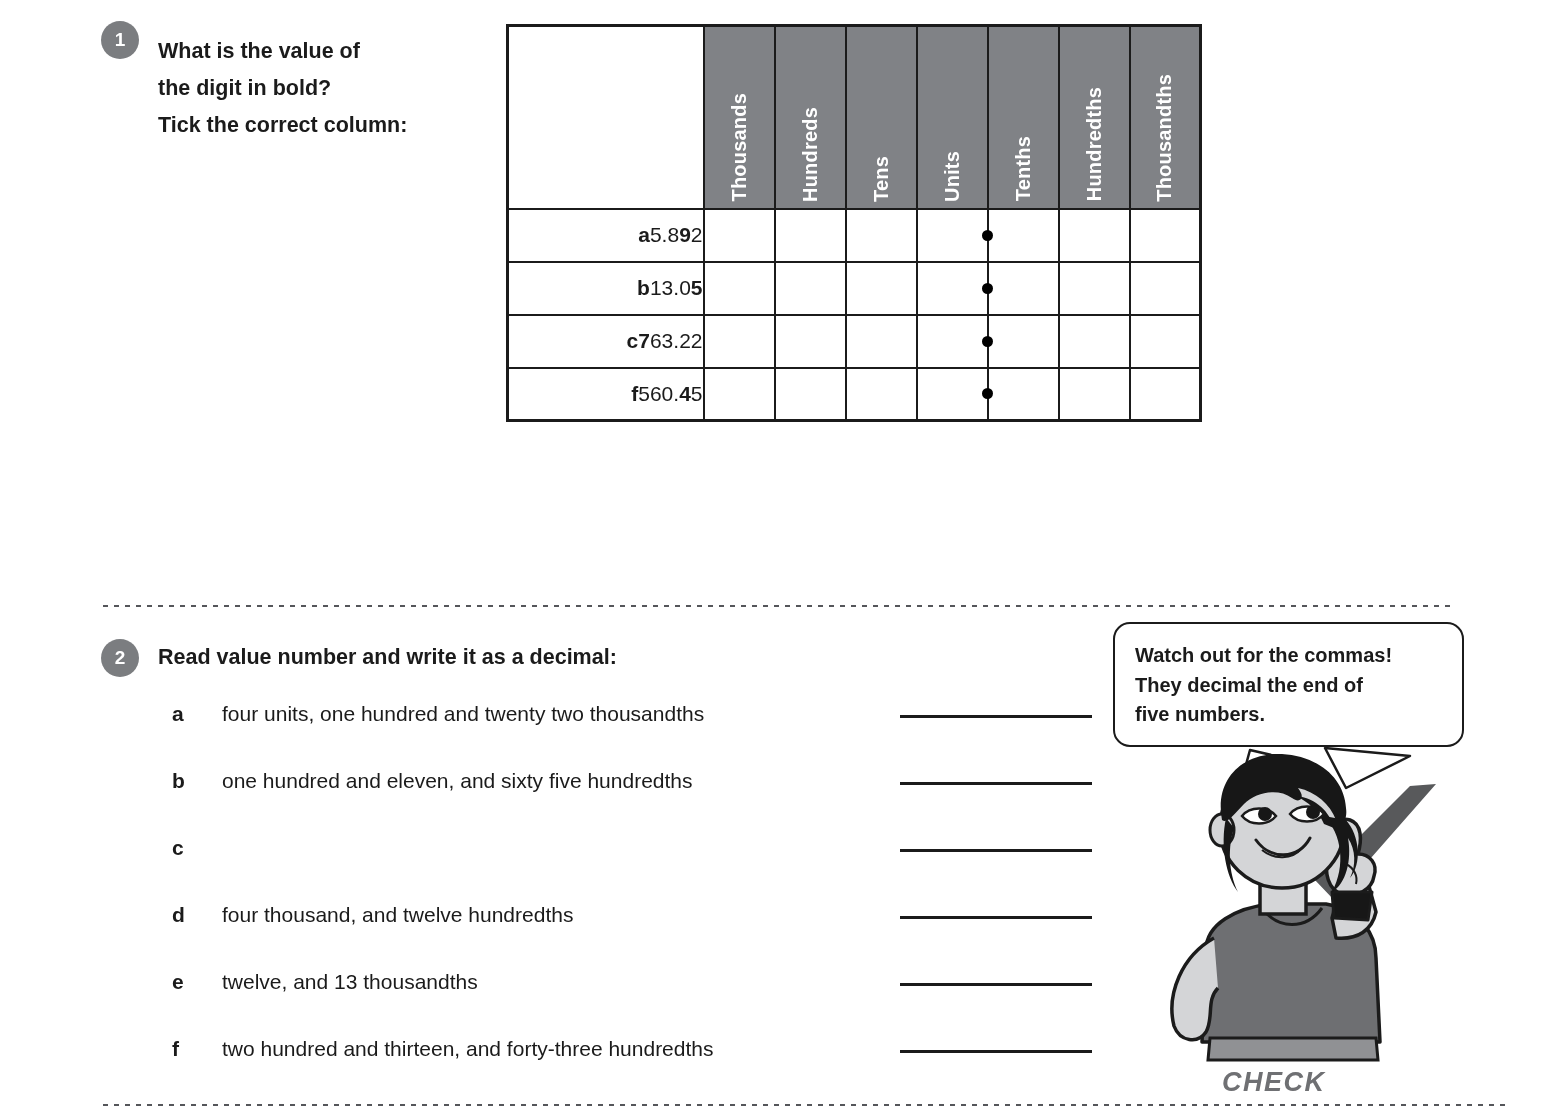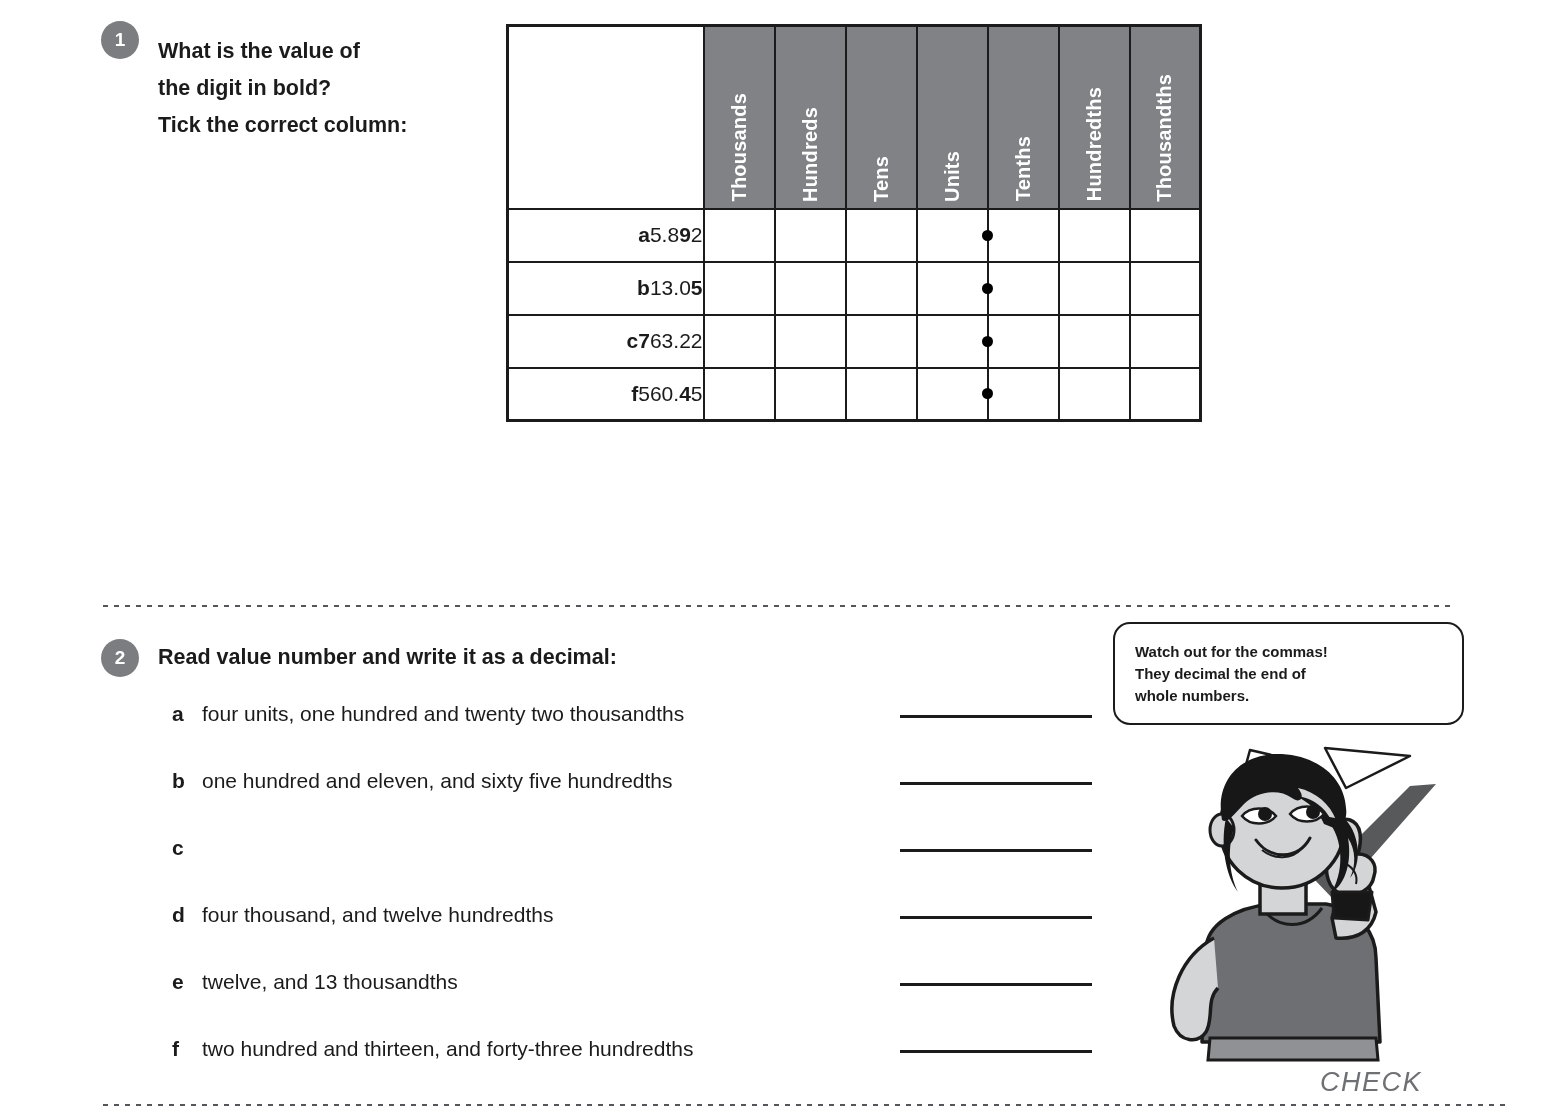--- a/index.html
+++ b/index.html
@@ -83,47 +83,47 @@
   
   #section2 { position: absolute; left: 0; top: 612px; width: 1546px; height: 500px; }
   #q2-block { position: absolute; left: 101px; top: 27px; display: flex; gap: 19px; }
   #q2-list { position: absolute; left: 172px; top: 90px; width: 920px; }
   .q2-item {
     display: flex; align-items: baseline;
     height: 67px;
     font-size: 21px;
   }
   .q2-letter { font-weight: bold; width: 30px; flex: 0 0 auto; }
-  .q2-text { flex: 0 0 auto; white-space: nowrap; }
+  .q2-text { flex: 0 0 auto; white-space: nowrap; margin-left: 20px; }
   .q2-rule {
     flex: 0 0 auto;
     margin-left: auto;
     width: 192px;
     border-bottom: 3px solid #1b1b1b;
     position: relative; top: -3px;
   }
 
   
   #bubble {
     position: absolute; left: 1113px; top: 10px;
     width: 351px; padding: 17px 20px 15px 20px;
     border: 2.5px solid #1b1b1b; border-radius: 17px;
     background: #ffffff;
-    font-weight: bold; font-size: 15px; line-height: 1.48;
+    font-weight: bold; font-size: 20px; line-height: 1.48;
     z-index: 6;
   }
   #bubble p { margin: 0; }
   #character-wrap {
     position: absolute; left: 1110px; top: 130px;
     width: 400px; height: 360px;
   }
   #check-label {
     position: absolute; left: 1222px; top: 455px;
-    width: 200px; text-align: right;
-    font-weight: normal; font-style: italic;
+    width: 200px; text-align: left;
+    font-weight: bold; font-style: italic;
     font-size: 27px; letter-spacing: 1.5px;
     color: #6f7073;
   }
 </style>
 </head>
 <body>
 
 <div id="section1">
 
   <div id="q1-block">
@@ -253,21 +253,21 @@
       <div class="q2-item">
         <span class="q2-letter">f</span>
         <span class="q2-text">two hundred and thirteen, and forty-three hundredths</span>
         <span class="q2-rule"></span>
       </div>
     </div>
 
   <div id="bubble">
     <p>Watch out for the commas!</p>
     <p>They decimal the end of</p>
-    <p>whole numbers.</p>
+    <p>five numbers.</p>
   </div>
 
   <div id="character-wrap">
     <svg width="400" height="360" viewBox="0 0 400 360">
 
       <path d="M140 8 L128 52 L200 22 Z" fill="#ffffff" stroke="#1b1b1b" stroke-width="2.5" stroke-linejoin="round"></path>
       <path d="M215 6 L300 14 L236 46 Z" fill="#ffffff" stroke="#1b1b1b" stroke-width="2.5" stroke-linejoin="round"></path>
 
       <path d="M196 96 L216 128 L300 44 L326 42 L224 158 L184 116 Z" fill="#58595b"></path>
 

